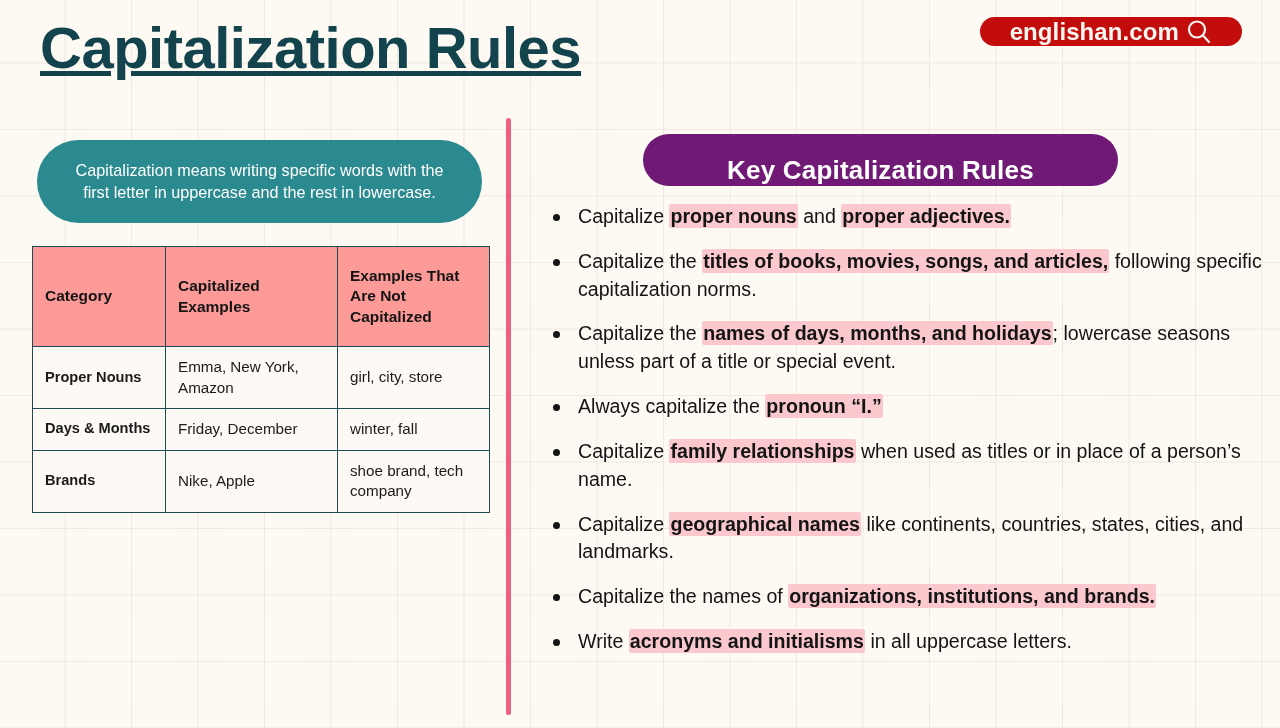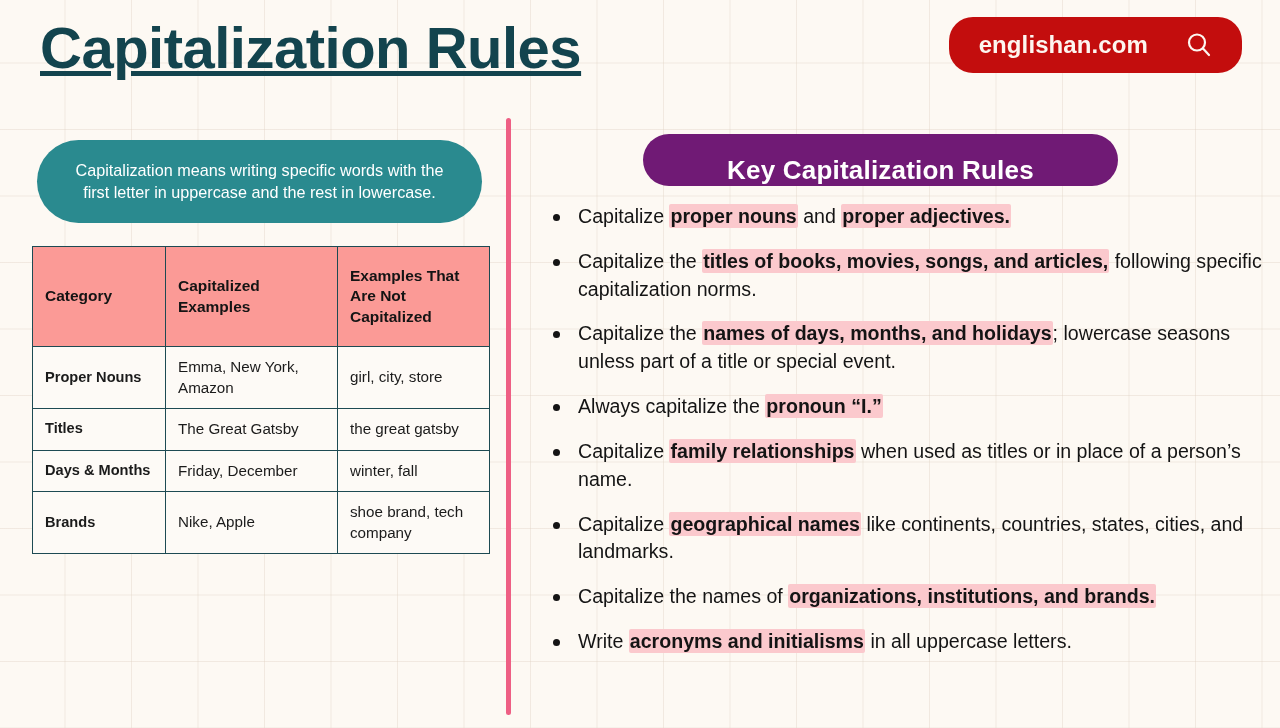--- a/index.html
+++ b/index.html
@@ -48,26 +48,26 @@
     color: #13444e;
     line-height: 1.1;
     white-space: nowrap;
     text-decoration: underline;
   }
 
   .logo-badge {
     position: absolute;
     right: 38px;
     top: 17px;
-    height: 56px;
+    height: 29px;
     background: #c30d0d;
     border-radius: 24px;
     display: flex;
     align-items: center;
-    gap: 36px;
+    gap: 5px;
     padding: 0 28px 0 30px;
   }
   .logo-text {
     color: #fdf6f0;
     font-size: 24px;
     font-weight: bold;
     letter-spacing: 0.1px;
     white-space: nowrap;
   }
   .logo-search { display: flex; align-items: center; }
@@ -240,25 +240,20 @@
         <th>Examples That Are Not Capitalized</th>
       </tr>
     </thead>
     <tbody>
       <tr>
         <td class="cat">Proper Nouns</td>
         <td>Emma, New York, Amazon</td>
         <td>girl, city, store</td>
       </tr>
       <tr>
-        <td class="cat">Titles</td>
-        <td>The Great Gatsby</td>
-        <td>the great gatsby</td>
-      </tr>
-      <tr>
         <td class="cat">Days &amp; Months</td>
         <td>Friday, December</td>
         <td>winter, fall</td>
       </tr>
       <tr>
         <td class="cat">Brands</td>
         <td>Nike, Apple</td>
         <td>shoe brand, tech company</td>
       </tr>
     </tbody>

